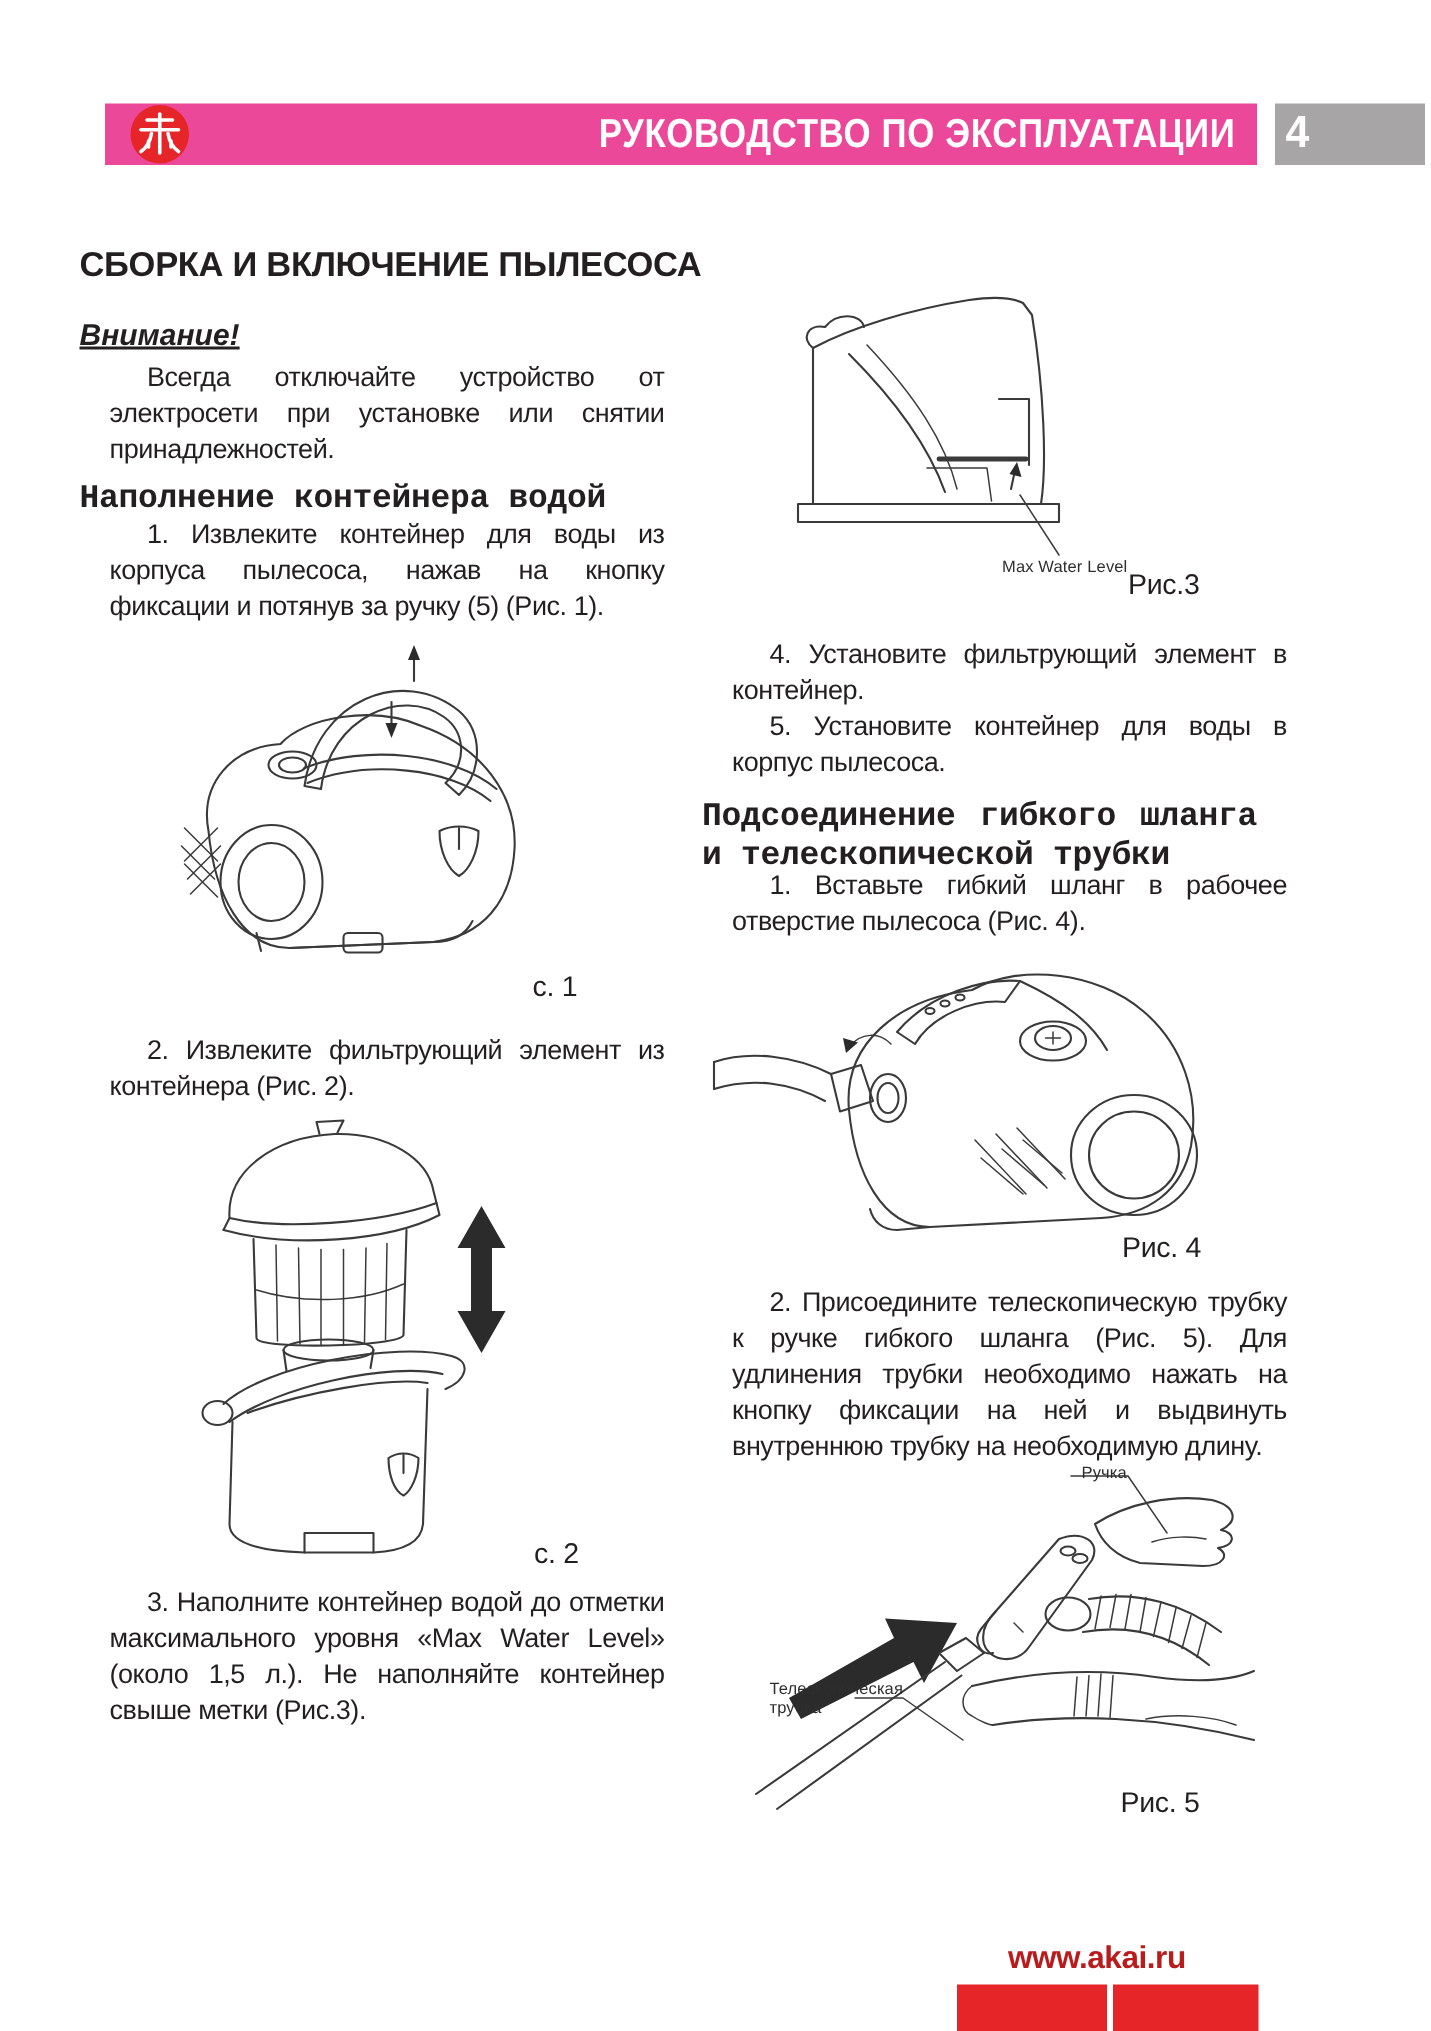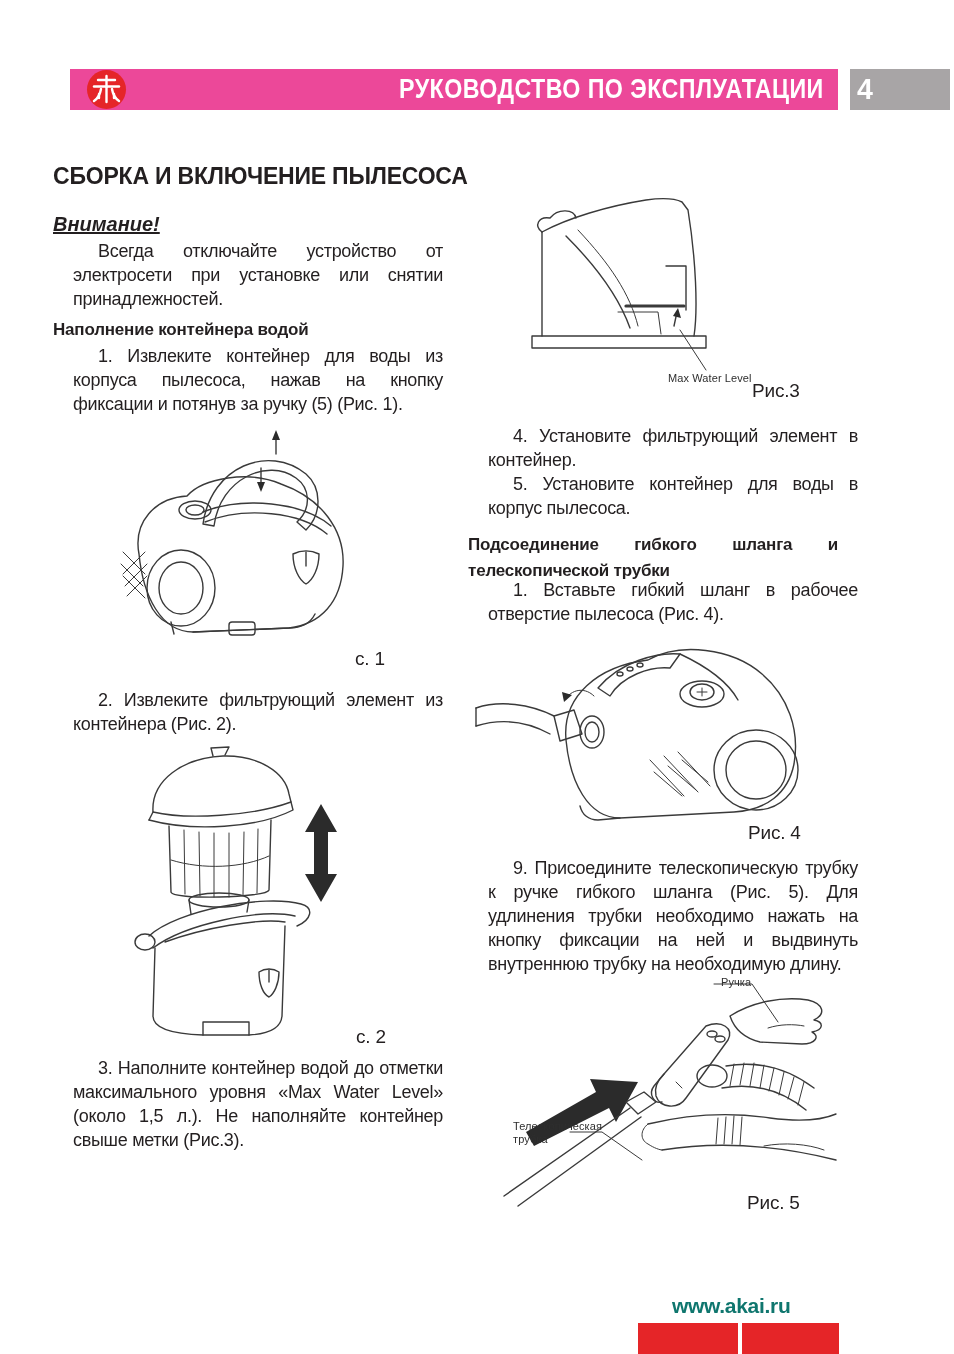--- a/index.html
+++ b/index.html
@@ -21,40 +21,40 @@
   }
   .pagenum {
     left:7px; top:0; height:41px; line-height:40px; color:#fff;
     font-size:30px; font-weight:bold; transform:scaleX(.95); transform-origin:left center;
   }
 
   
   .colL { left:53px; width:370px; }
   .colR { left:468px; width:370px; }
   .sec-title { font-size:23px; font-weight:bold; letter-spacing:-.2px; white-space:nowrap; }
-  .sub-title { font-size:17px; font-weight:bold; letter-spacing:-.2px; }
+  .sub-title { font-size:22px; font-weight:bold; letter-spacing:-.2px;font-family:Liberation Mono, monospace; }
   .sub-title.justify { text-align:justify; line-height:26px; }
   .warn-title { font-size:20px; font-weight:bold; font-style:italic;text-decoration:underline; }
   .body-p {
     font-size:18px; line-height:24px; text-align:justify; letter-spacing:-.3px;
     text-indent:25px;
     margin-left:20px;
   }
   .fig-cap { font-size:19px; letter-spacing:-.2px; white-space:nowrap; }
   .small-label { font-size:11px; color:#2e2e2e; letter-spacing:.1px; line-height:13px;padding-left:43px; }
 
   
   figure { position:absolute; }
   figure svg { position:absolute; left:0; top:0; }
   .draw { stroke:#3a3a3a; stroke-width:1.4; fill:none; stroke-linecap:round; stroke-linejoin:round; }
   .thin { stroke-width:1; }
   .fillk { fill:#2b2b2b; stroke:none; }
 
   
-  .site { left:672px; top:1294px; font-size:21px; font-weight:bold; color:#0f766e; letter-spacing:-.3px; }
+  .site { left:672px; top:1294px; font-size:21px; font-weight:bold; color:#b91c1c; letter-spacing:-.3px; }
   .redbar { top:1323px; height:31px; background:#e52528; }
   .redbar.b1 { left:638px; width:100px; }
   .redbar.b2 { left:742px; width:97px; }
 </style>
 </head>
 <body>
 
 <div class="abs header-bar">
   <div class="abs logo-circle">
     
@@ -242,21 +242,21 @@
         <line x1="228" y1="170" x2="200" y2="146"></line>
           <line x1="240" y1="162" x2="214" y2="140"></line>
       </g>
 
       <path d="M152,198 L130,200 C120,200 114,194 112,186"></path>
     </g>
   </svg>
   <figcaption class="abs fig-cap" style="left:280px;top:202px">Рис. 4</figcaption>
 </figure>
 
-<p class="abs colR body-p" style="top:856px">9. Присоедините телескопическую трубку к ручке гибкого шланга (Рис. 5). Для удлинения трубки необходимо нажать на кнопку фиксации на ней и выдвинуть внутреннюю трубку на необходимую длину.</p>
+<p class="abs colR body-p" style="top:856px">2. Присоедините телескопическую трубку к ручке гибкого шланга (Рис. 5). Для удлинения трубки необходимо нажать на кнопку фиксации на ней и выдвинуть внутреннюю трубку на необходимую длину.</p>
 
 <figure class="colR" style="top:970px;width:370px;height:250px">
   <svg width="370" height="250" viewBox="0 0 370 250">
     <g class="draw">
 
       <path d="M246,14 L284,14 L310,52" class="thin"></path>
       <path d="M102,162 L134,162 L174,190" class="thin"></path>
 
       <polygon class="fillk" points="58,162 128,122 122,109 170,112 148,152 141,138 66,176"></polygon>
 

